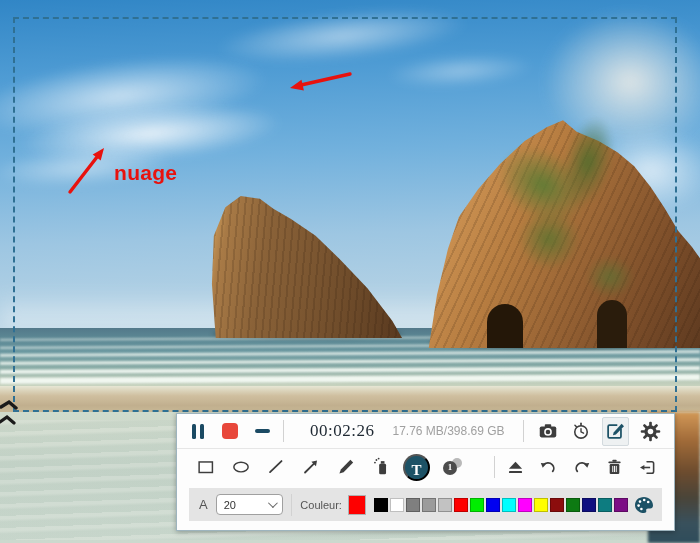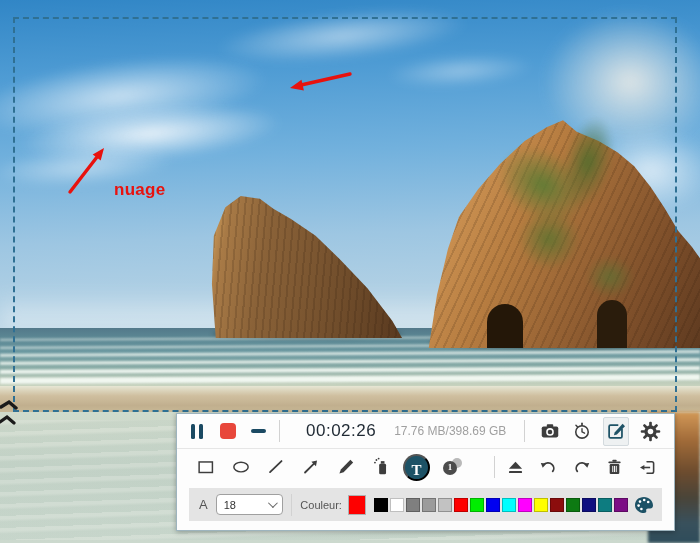--- a/index.html
+++ b/index.html
@@ -62,39 +62,39 @@
       background:radial-gradient(ellipse,#587434 0%,rgba(88,116,52,0) 70%);}
   .arch1{left:487px;top:304px;width:36px;height:44px;background:#241708;border-radius:18px 18px 0 0;filter:blur(.5px);}
   .arch2{left:597px;top:300px;width:30px;height:48px;background:#2a1c0c;border-radius:15px 15px 0 0;filter:blur(.5px);}
   .rock-shadow1{left:212px;top:330px;width:190px;height:8px;background:rgba(20,30,30,.4);filter:blur(2px);border-radius:50%;}
   .rock-shadow2{left:430px;top:336px;width:270px;height:12px;background:rgba(30,18,6,.5);filter:blur(2px);border-radius:50%;}
 
   
   .sel-border{left:13px;top:17px;width:664px;height:395px;border:2px dashed #2f7093;}
 
   
-  .annot-text{left:114px;top:180px;color:#e8120e;font-size:17px;font-weight:bold;letter-spacing:.3px;}
+  .annot-text{left:114px;top:161px;color:#e8120e;font-size:21px;font-weight:bold;letter-spacing:.3px;}
   #annot-svg{left:0;top:0;width:700px;height:420px;pointer-events:none;}
   #birds-svg{left:0;top:396px;width:22px;height:38px;}
 
   
   .panel{left:176px;top:413px;width:499px;height:118px;background:#fdfdfd;
          border:1px solid #9db4be;box-shadow:0 1px 5px rgba(0,0,0,.3);}
   .row1{display:flex;align-items:center;height:34px;padding:0 12px 0 10px;}
   .hline{height:1px;background:#e6e6e6;margin:0;}
   .row2{display:flex;align-items:center;height:36px;padding:0 14px 0 16px;}
   .row3{display:flex;align-items:center;height:33px;margin:3px 12px 0 12px;background:#e4e4e4;padding:0 6px 0 10px;}
   .ibtn{display:flex;align-items:center;justify-content:center;width:26px;height:26px;cursor:pointer;background:none;border:none;padding:0;}
   .ibtn svg{display:block;}
   .vdiv{width:1px;height:22px;background:#d2d2d2;}
   .pause-bars{display:flex;gap:4px;}
   .pause-bars i{display:block;width:4px;height:15px;background:#1b4a63;border-radius:1.5px;}
   .stop-sq{width:16px;height:16px;background:#e8473b;border-radius:4px;}
   .minus-bar{width:15px;height:4px;background:#1b4a63;border-radius:2px;}
-  .timer{margin-left:26px;font-size:17px;color:#1f2933;letter-spacing:.5px;}
+  .timer{margin-left:26px;font-size:17px;color:#1f2933;letter-spacing:.5px;font-family:Liberation Serif, serif;}
   .storage{margin-left:18px;font-size:12px;color:#a0a0a0;white-space:nowrap;}
   .edit-active{background:#eef1f2;border:1px solid #d3dade;border-radius:2px;width:32px;height:29px;} .gap10{margin-left:10px;} .gap14{margin-left:14px;} .gap18{margin-left:18px;}
   .tool{margin-right:9px;}
   .tool-circle{width:27px;height:27px;border-radius:50%;background:#1d5266;color:#fff;
       font-family:"Liberation Serif",serif;font-weight:bold;font-size:15px;line-height:27px;text-align:center;margin-right:9px;cursor:pointer;}
   .num-icon{position:relative;width:24px;height:24px;display:block;cursor:pointer;}
   .num-back{position:absolute;left:12px;top:3px;width:10px;height:10px;border-radius:50%;background:#b9b9b9;}
   .num-front{position:absolute;left:3px;top:6px;width:14px;height:14px;border-radius:50%;background:#4c4c4c;}
   .num-front b{position:absolute;left:0;top:1px;width:14px;text-align:center;color:#fff;
       font-size:9px;font-family:"Liberation Serif",serif;font-style:normal;}
@@ -306,21 +306,21 @@
           <path d="M11.5 5.5 H17 A2 2 0 0 1 19 7.5 V16.5 A2 2 0 0 1 17 18.5 H11.5" fill="none" stroke="#3d3d3d" stroke-width="1.8" stroke-linecap="round"></path>
           <line x1="15" y1="12" x2="7.5" y2="12" stroke="#3d3d3d" stroke-width="1.8"></line>
           <polygon points="3.4,12 8.4,9.2 8.4,14.8" fill="#3d3d3d"></polygon>
         </svg>
       </button>
     </div>
 
     <div class="row3">
       <span class="font-letter">A</span>
       <div class="font-dd">
-        <span>18</span>
+        <span>20</span>
         <i class="chev"></i>
       </div>
       <div class="vdiv"></div>
       <span class="color-label">Couleur:</span>
       <div class="cur-swatch" id="cur-swatch" style="background: rgb(254, 0, 0);"></div>
       <div class="swatch-strip" id="swatch-strip">
           <div class="swatch" style="background: rgb(0, 0, 0);"></div>
           <div class="swatch" style="background: rgb(255, 255, 255);"></div>
           <div class="swatch" style="background: rgb(127, 127, 127);"></div>
           <div class="swatch" style="background: rgb(155, 155, 155);"></div>

